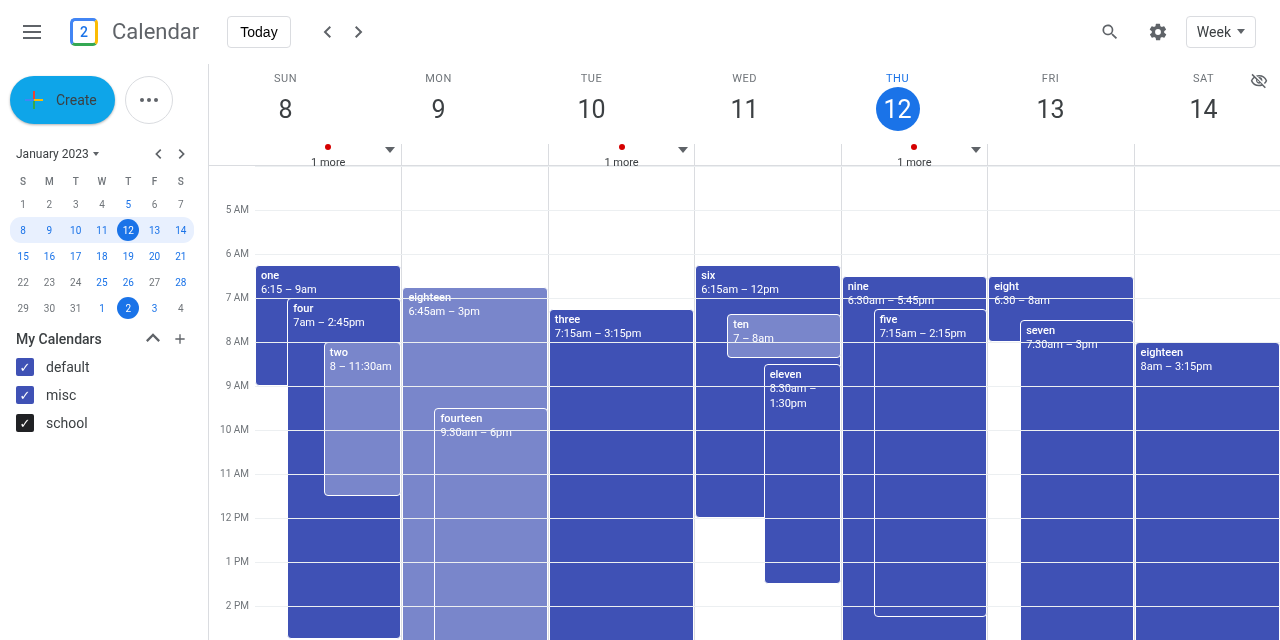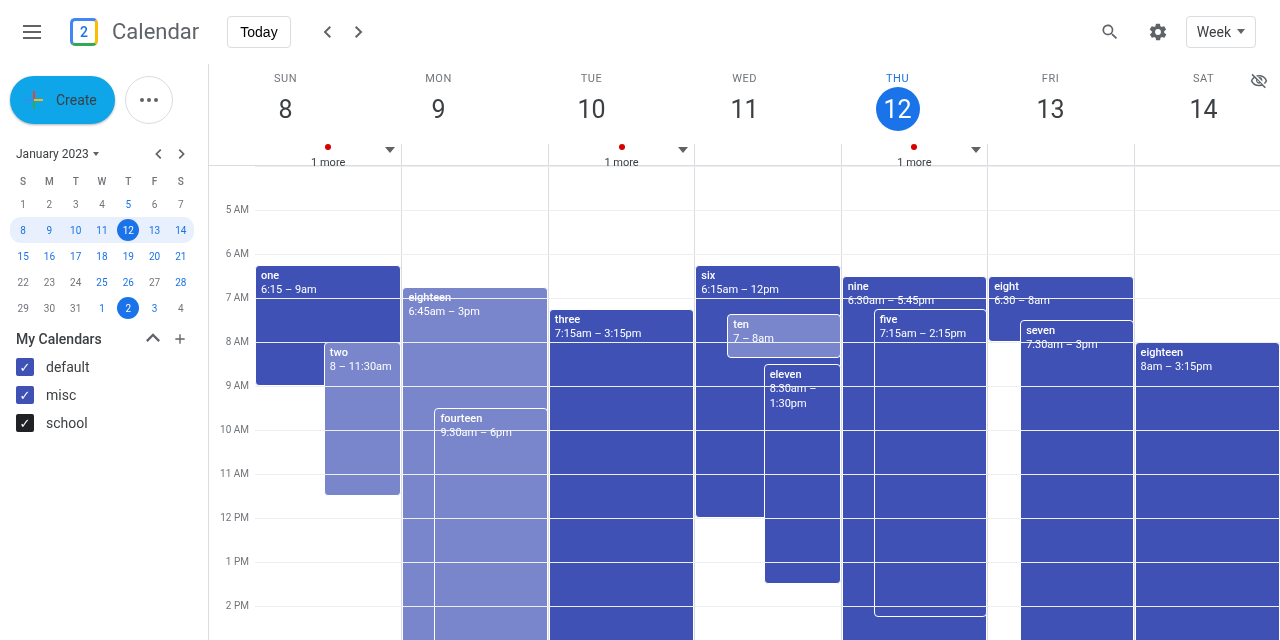--- a/index.html
+++ b/index.html
@@ -322,20 +322,24 @@
             <div class="hour-label">12 PM</div>
             <div class="hour-label">1 PM</div>
             <div class="hour-label">2 PM</div>
           </div>
         <div class="grid-cols" id="grid-cols">
             <div class="grid-col" style="height: 484px;">
               <div class="event ev-blue" style="top: 99px; height: 121px; left: 0%; width: 100%;">
                 <div class="t">one</div>
                 <div>6:15 – 9am</div>
               </div>
+              <div class="event ev-blue" style="top: 132px; height: 341px; left: 22%; width: 78%;">
+                <div class="t">four</div>
+                <div>7am – 2:45pm</div>
+              </div>
               <div class="event ev-blue-l" style="top: 176px; height: 154px; left: 47%; width: 53%;">
                 <div class="t">two</div>
                 <div>8 – 11:30am</div>
               </div>
             </div>
             <div class="grid-col" style="height: 484px;">
               <div class="event ev-blue-l" style="top: 121px; height: 363px; left: 0%; width: 100%;">
                 <div class="t">eighteen</div>
                 <div>6:45am – 3pm</div>
               </div>

